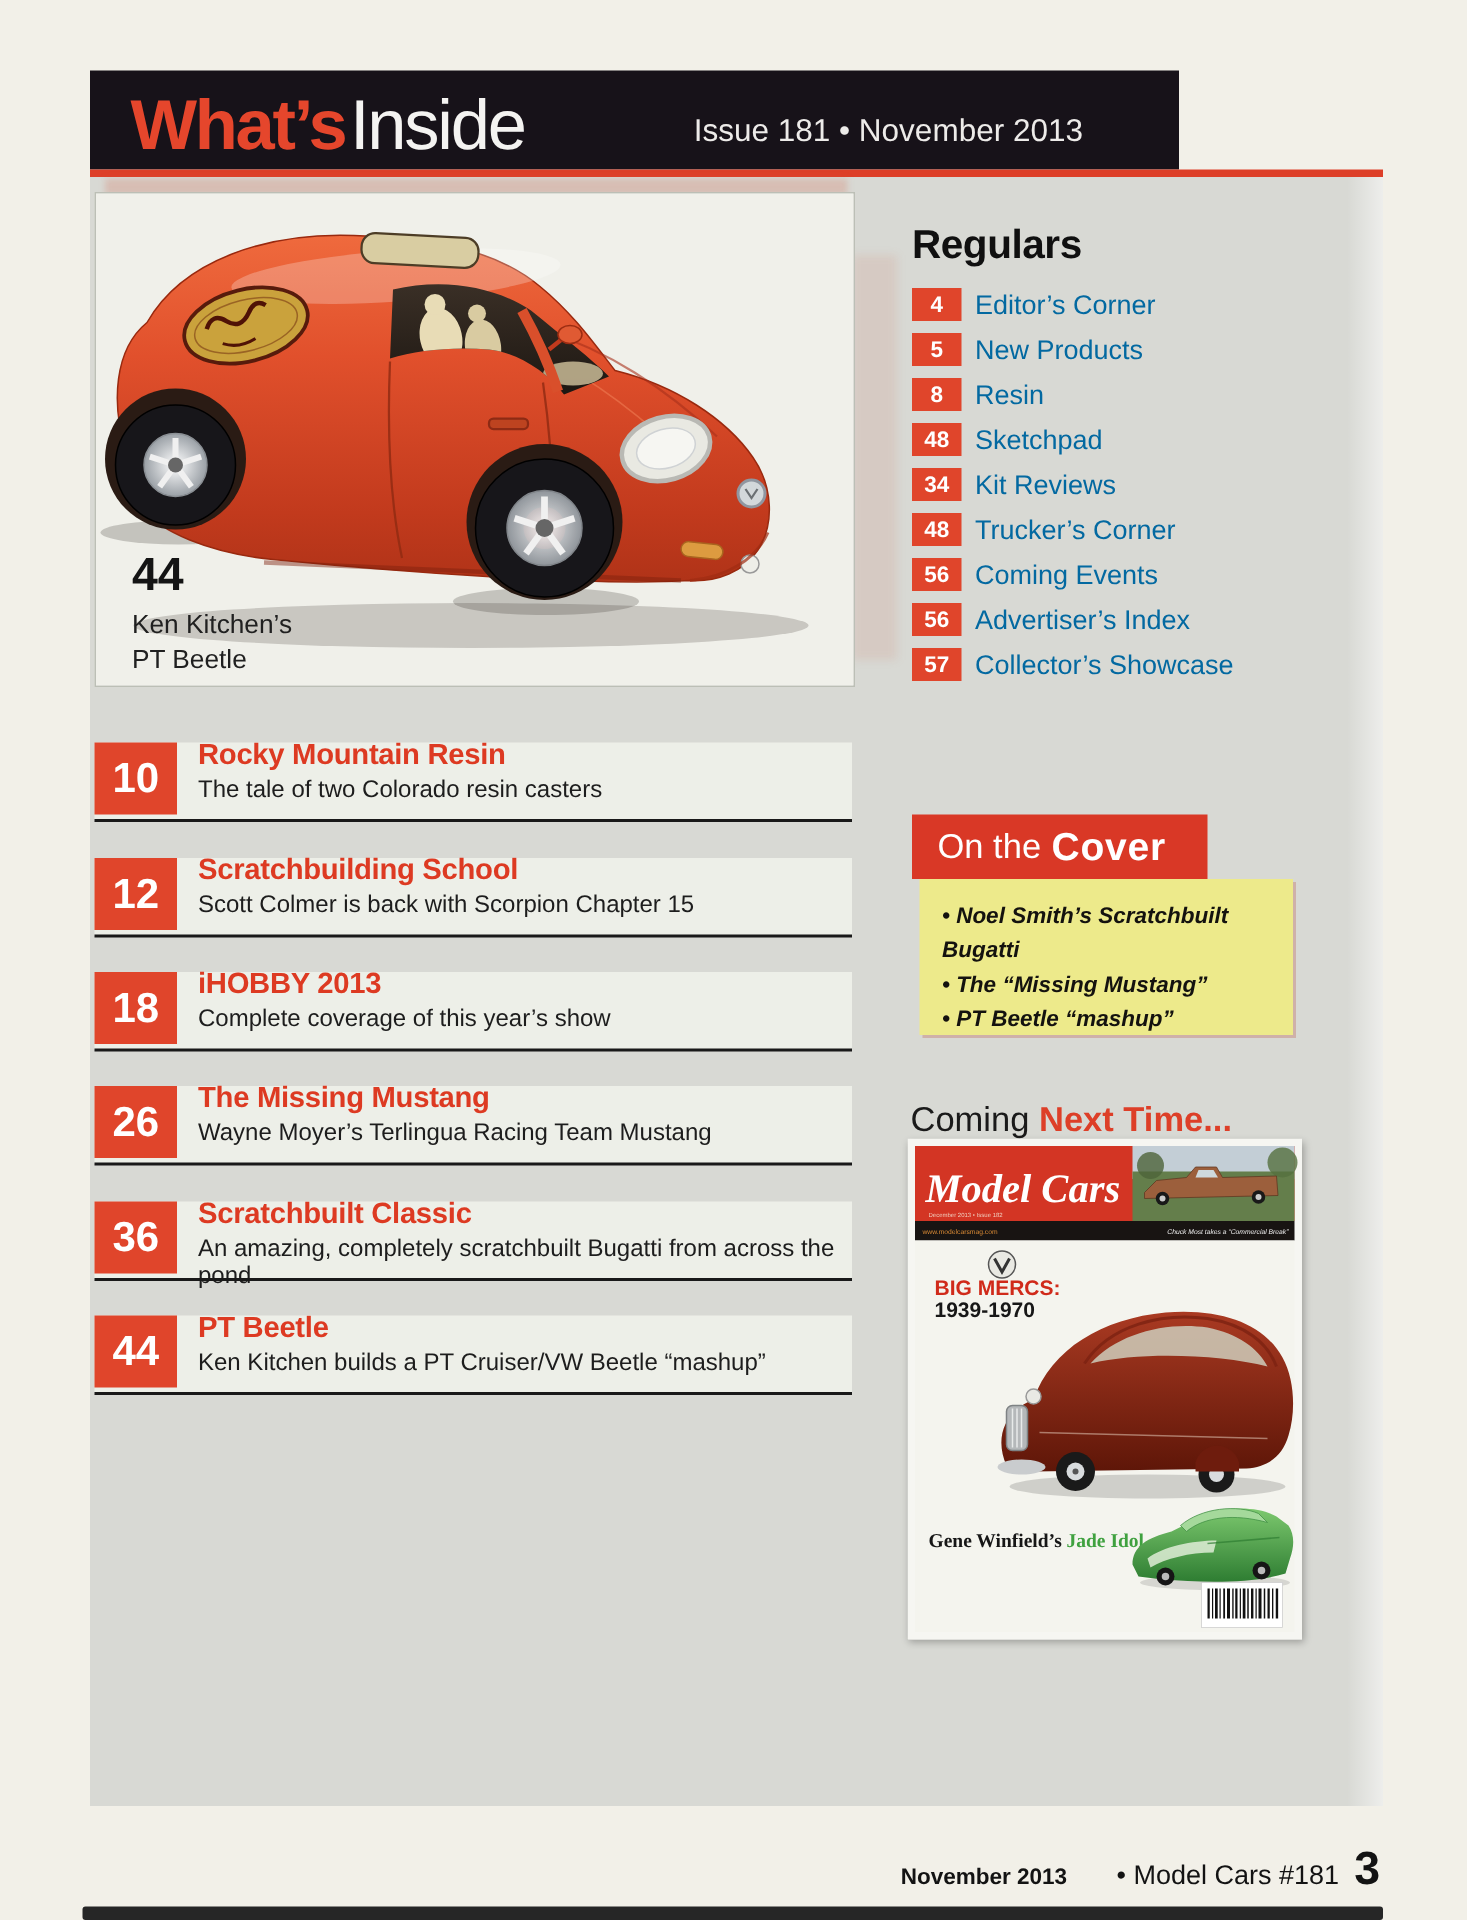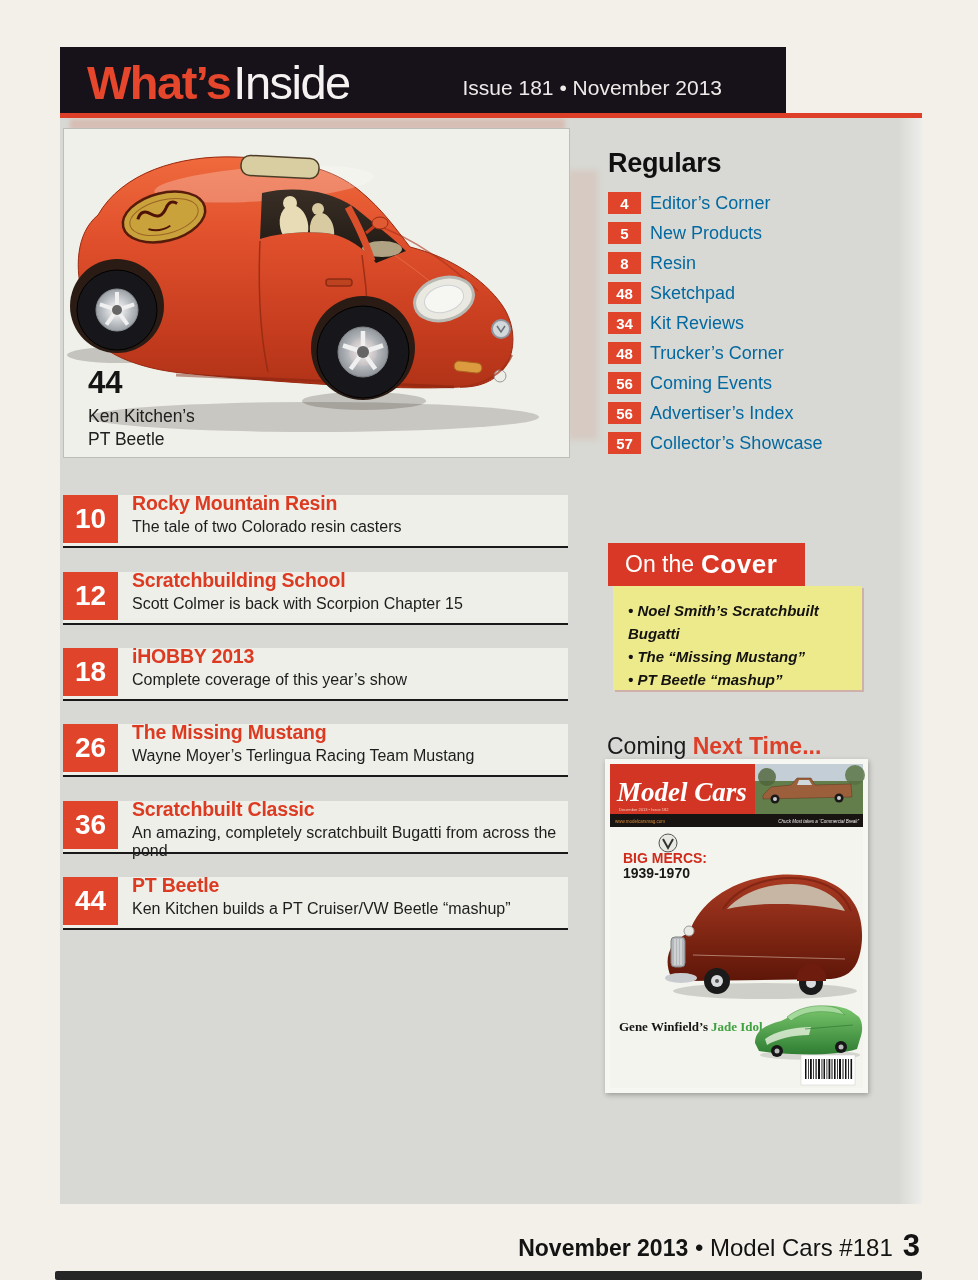--- a/index.html
+++ b/index.html
@@ -48,22 +48,22 @@
   .otc-body{position:absolute;left:553px;top:468px;width:249px;height:104px;background:#edea8b;
         padding:13px 0 0 15px;box-sizing:border-box;box-shadow:2px 2px 0 rgba(180,60,40,.25);}
   .otc-bullet{font-size:15px;font-style:italic;font-weight:bold;color:#14120f;line-height:23px;}
   
   .coming{position:absolute;left:547px;top:615px;font-size:23px;color:#1a1a1a;white-space:nowrap;}
   .coming .hl{color:#dd3f28;font-weight:bold;}
   
   .thumb{position:absolute;left:545px;top:641px;width:263px;height:334px;box-shadow:1px 2px 5px rgba(0,0,0,.28);}
   
   .footer{position:absolute;right:58px;top:1228px;display:flex;align-items:baseline;color:#131313;white-space:pre;}
-  .f-bold{font-weight:bold;font-size:23px;}
-  .f-rest{font-size:24px;}
+  .f-bold{font-weight:bold;font-size:15px;}
+  .f-rest{font-size:18px;padding-left:28px;}
   .f-page{font-size:31px;font-weight:bold;margin-left:10px;}
   .scan-edge{position:absolute;left:55px;top:1271px;width:867px;height:9px;background:#262626;border-radius:2px;}
 </style>
 </head>
 <body>
 
 <div class="scan">
 
   <div class="header-bar">
     <div class="brand">

